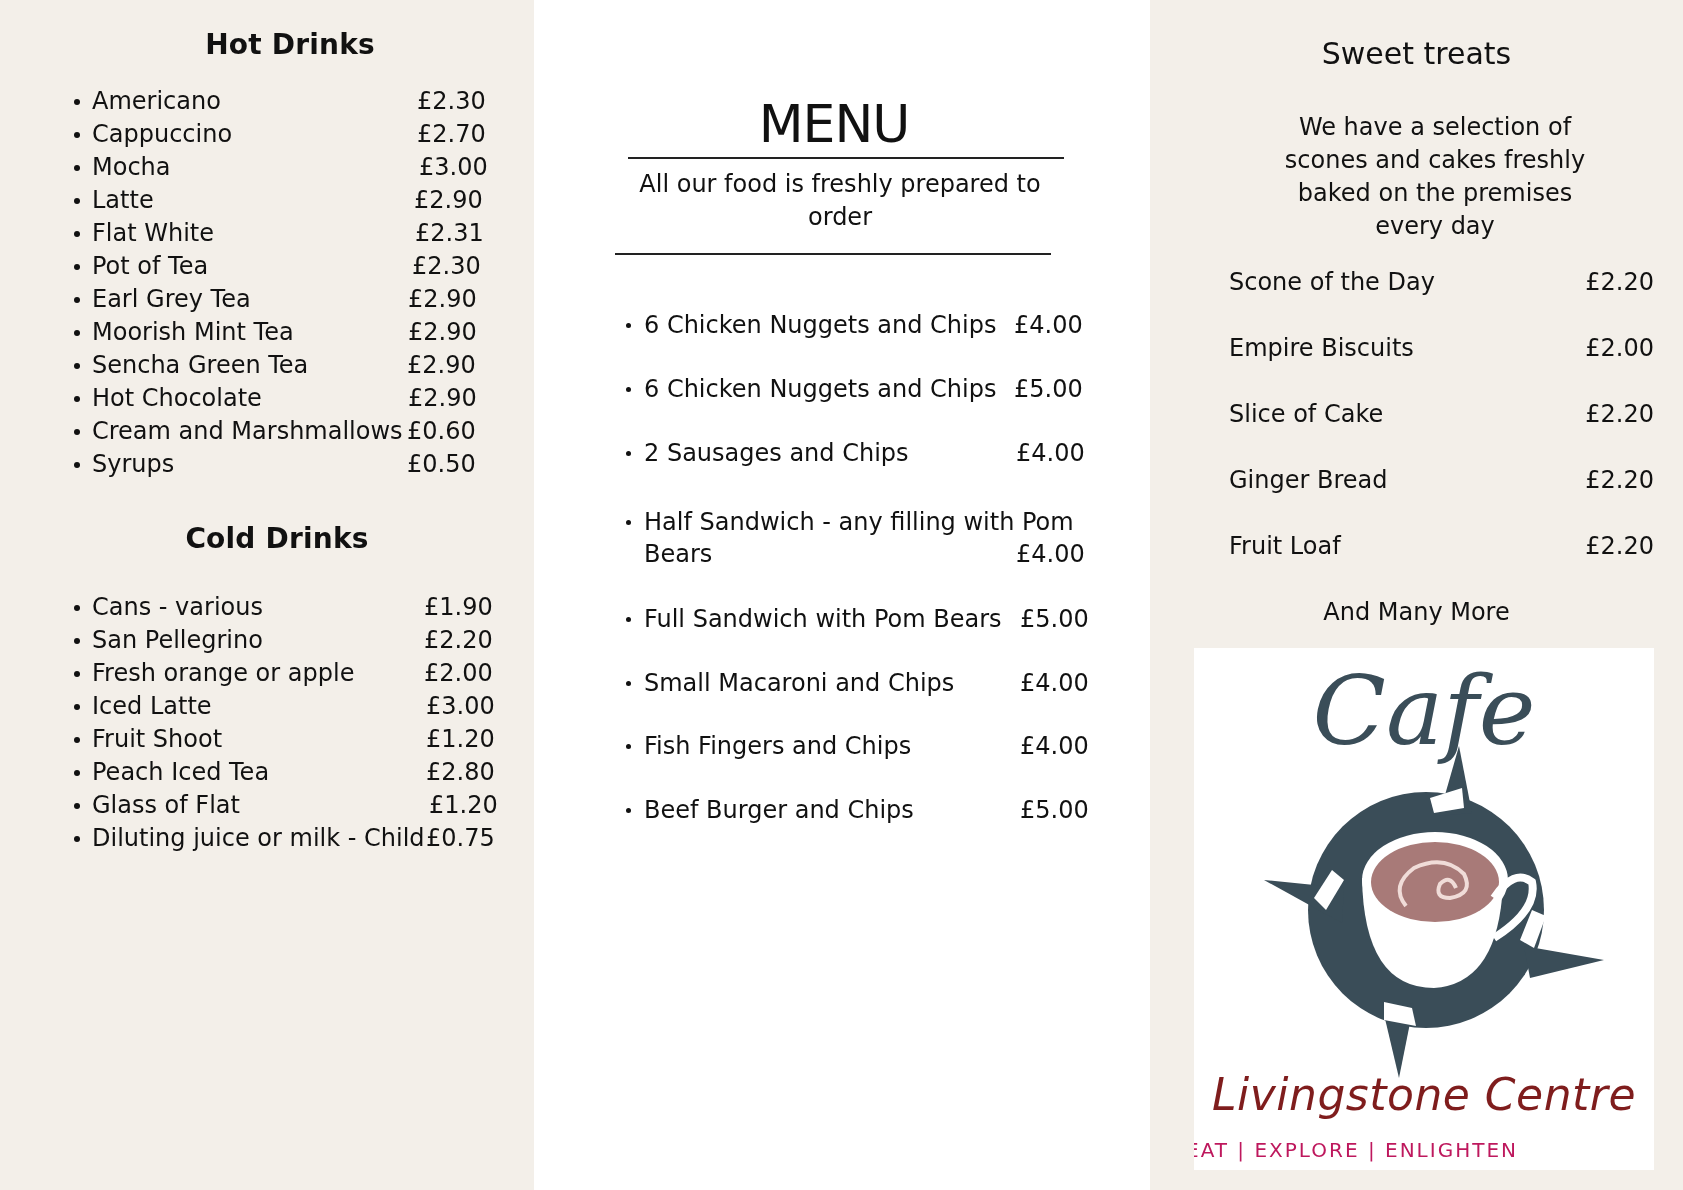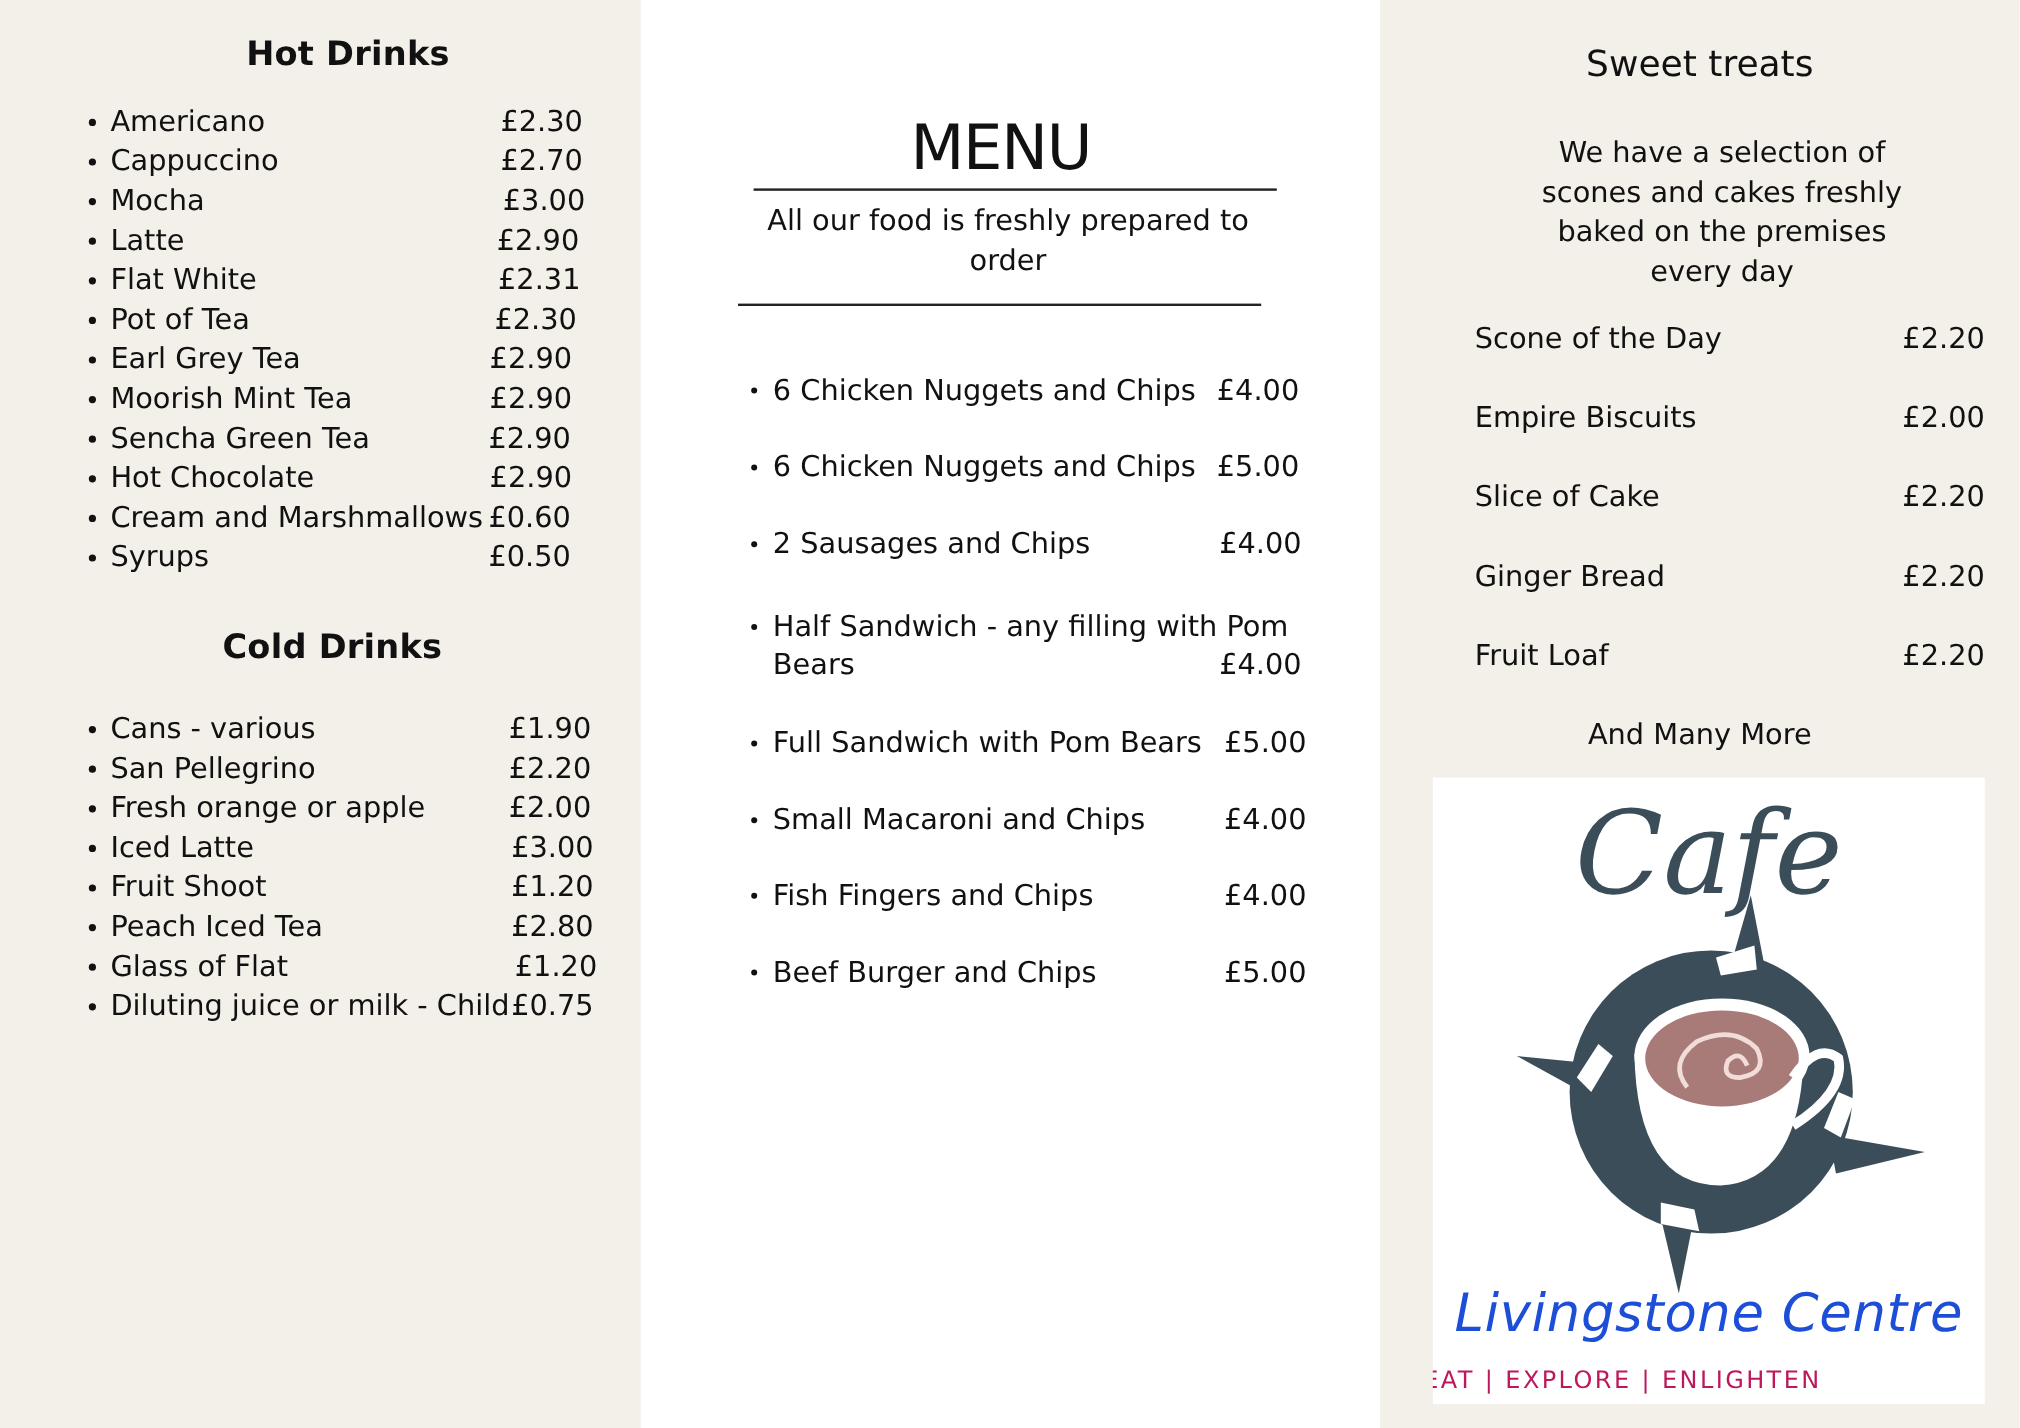--- a/index.html
+++ b/index.html
@@ -46,21 +46,21 @@
   .sweet-title { position: absolute; left: 1150px; width: 533px; text-align: center; top: 36px; font-size: 30px; font-weight: normal; margin: 0; }
   .sweet-desc { position: absolute; left: 1268px; width: 334px; text-align: center; top: 111px; font-size: 24px; line-height: 33px; }
   .treat { position: absolute; left: 1229px; width: 425px; font-size: 24px; line-height: 33px; }
   .treat .name { position: absolute; left: 0; white-space: nowrap; }
   .treat .price { position: absolute; right: 0; white-space: nowrap; }
   .many-more { position: absolute; left: 1150px; width: 533px; text-align: center; top: 596px; font-size: 24px; line-height: 33px; }
 
   .logo-box { position: absolute; left: 1194px; top: 648px; width: 460px; height: 522px; background: #ffffff; overflow: hidden; }
   .logo-cafe { position: absolute; left: 0; width: 460px; top: 8px; text-align: center; font-family: "DejaVu Serif", serif; font-style: italic; font-size: 96px; color: #3a4d58; line-height: 110px; }
   .logo-svg { position: absolute; left: 0; top: 0; }
-  .logo-name { position: absolute; left: 0; width: 460px; text-align: center; top: 420px; font-family: "DejaVu Sans", sans-serif; font-style: italic; font-size: 44px; color: #1d4ed8; line-height: 54px; letter-spacing: 0.5px; }
+  .logo-name { position: absolute; left: 0; width: 460px; text-align: center; top: 420px; font-family: "DejaVu Sans", sans-serif; font-style: italic; font-size: 44px; color: #7f1d1d; line-height: 54px; letter-spacing: 0.5px; }
   .logo-tagline { position: absolute; left: -8px; width: 480px; top: 484px; white-space: nowrap; font-family: "DejaVu Sans", sans-serif; font-size: 20px; color: #be185d; line-height: 36px; letter-spacing: 2px; }
 </style>
 </head>
 <body>
 
 <div class="panel panel-left"></div>
 <div class="panel panel-mid"></div>
 <div class="panel panel-right"></div>
 
 <h2 class="section-title" style="left:150px;width:280px;top:28px;">Hot Drinks</h2>

